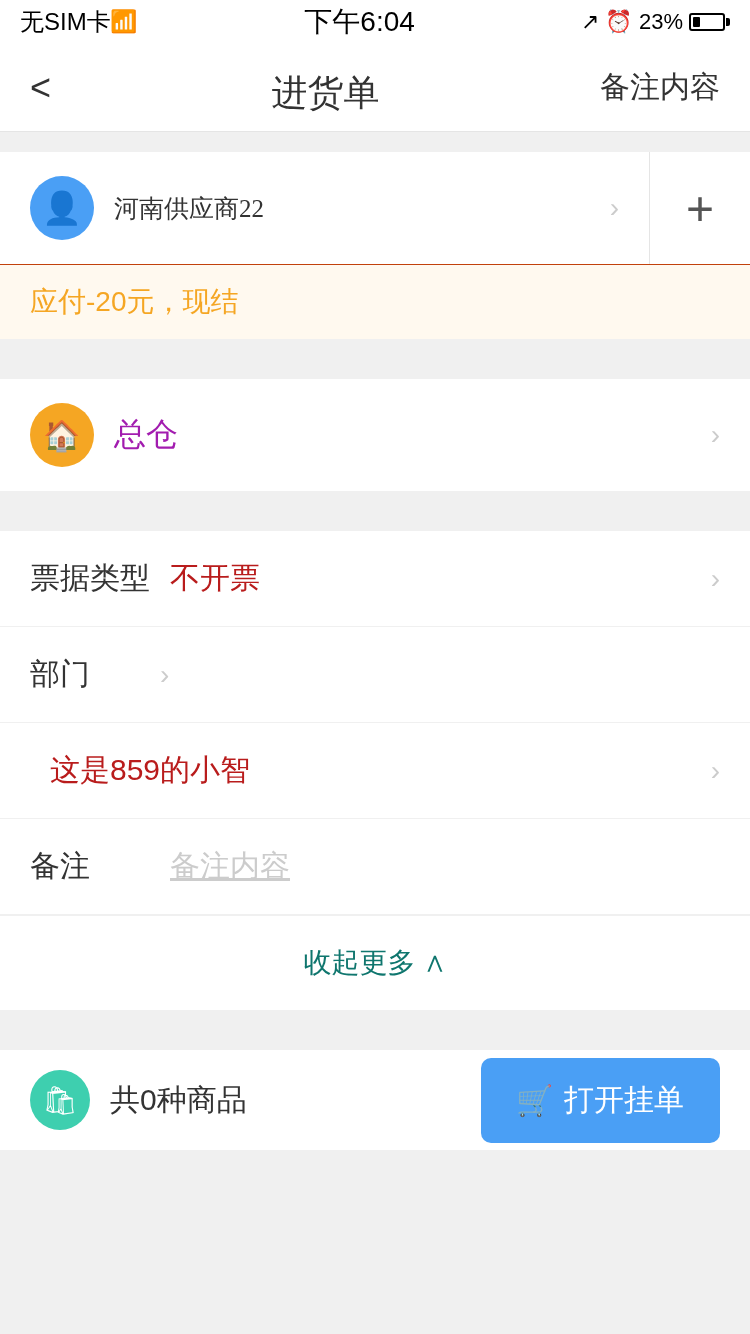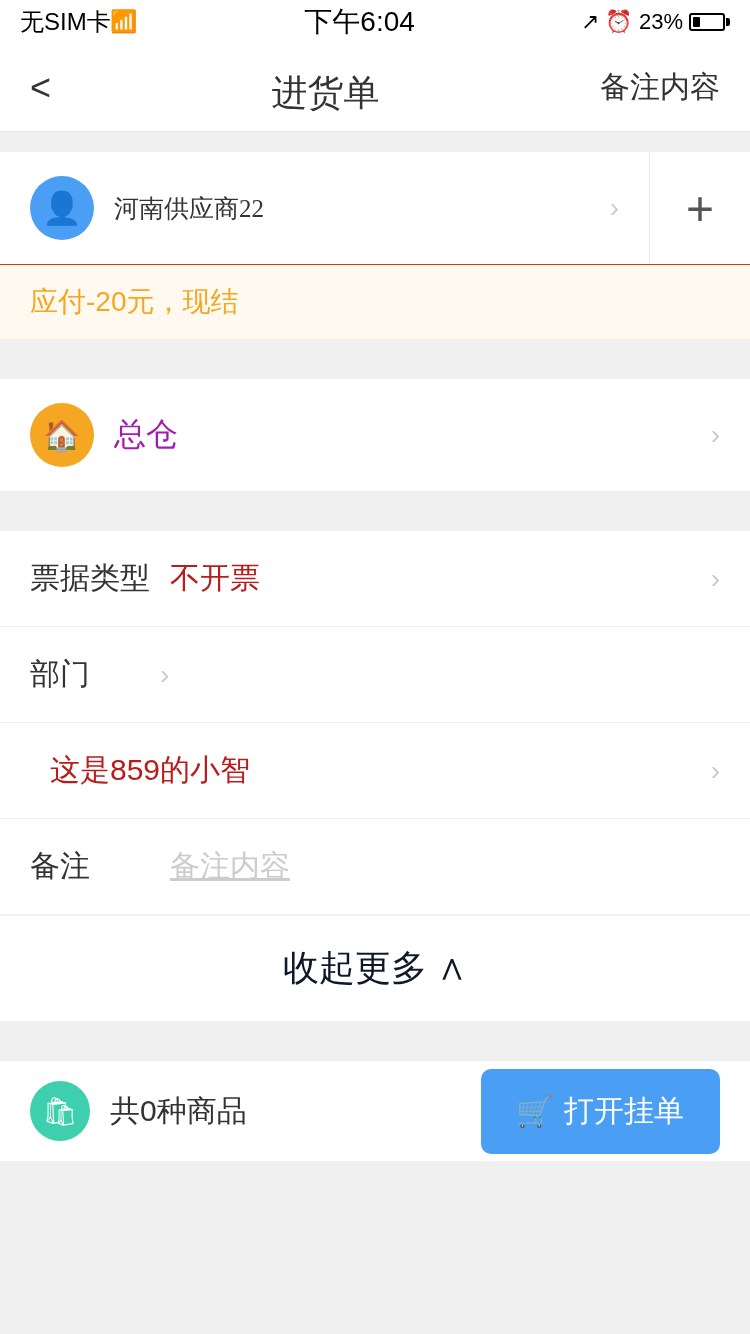--- a/index.html
+++ b/index.html
@@ -180,22 +180,22 @@
       flex: 1;
       padding-left: 20px;
       text-decoration: underline;
     }
 
     
     .collapse-row {
       background: #fff;
       text-align: center;
       padding: 28px 7px;
-      font-size: 36px;
-      color: #0f172a;
+      font-size: 28px;
+      color: #0f766e;
       cursor: pointer;
       border-top: 1px solid #f0f0f0;
     }
 
     
     .bottom-bar {
       background: #fff;
       margin-top: 20px;
       display: flex;
       align-items: center;

